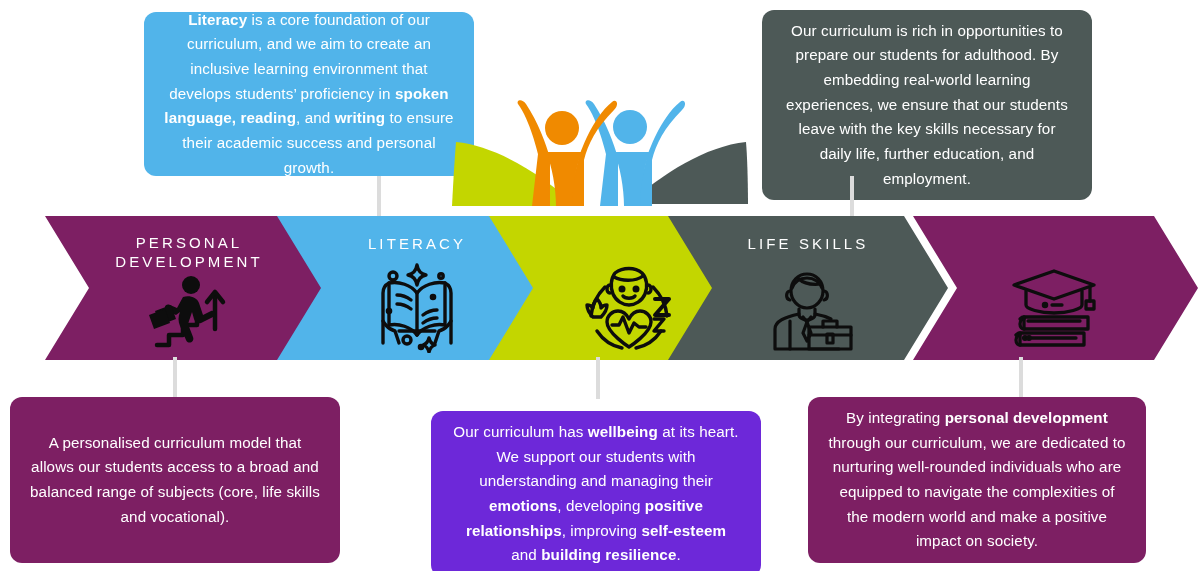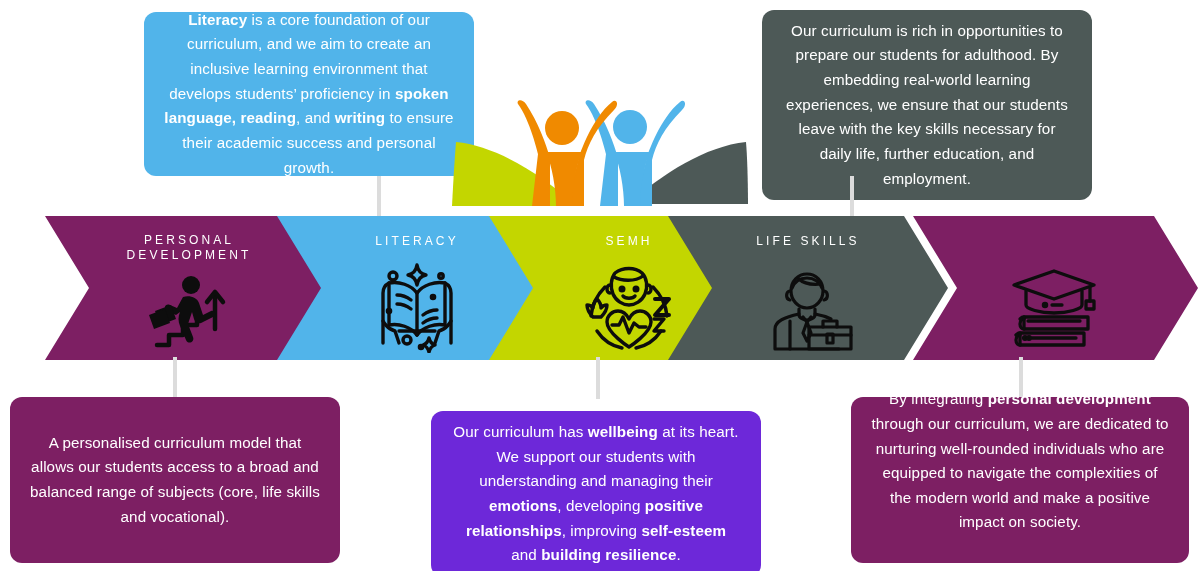--- a/index.html
+++ b/index.html
@@ -33,21 +33,21 @@
     padding: 28px 20px;
     letter-spacing: 0.1px;
   }
   .callout p { margin: 0; }
   .callout b { font-weight: bold; }
 
   .c-literacy   { left: 144px; top: 12px;  width: 330px; height: 164px; background: #51B4EA; }
   .c-lifeskills { left: 762px; top: 10px;  width: 330px; height: 190px; background: #4D5957; }
   .c-personal   { left: 10px;  top: 397px; width: 330px; height: 166px; background: #7D1F63; }
   .c-semh       { left: 431px; top: 397px; width: 330px; height: 166px; background: #6d28d9; margin-top: 14px; }
-  .c-academic   { left: 851px; top: 397px; width: 338px; height: 166px; background: #7D1F63; align-items: flex-end; }
+  .c-academic   { left: 808px; top: 397px; width: 338px; height: 166px; background: #7D1F63; }
 
   
   .connector {
     position: absolute;
     width: 4px;
     background: #DCDCDC;
   }
   .conn-lit   { left: 377px; top: 176px; height: 42px; }
   .conn-life  { left: 850px; top: 176px; height: 42px; }
   .conn-pers  { left: 173px; top: 357px; height: 42px; }
@@ -80,21 +80,21 @@
     position: absolute;
     inset: 0;
   }
   .chev-label {
     position: absolute;
     top: 18px;
     left: 0;
     right: 0;
     text-align: center;
     color: #ffffff;
-    font-size: 12px;
+    font-size: 15px;
     letter-spacing: 3.1px;
     line-height: 1.28;
     font-weight: normal;
     pointer-events: none;
   }
   .chev-label.two-line { top: 17px; }
   .chev-icon {
     position: absolute;
     bottom: 7px;
     left: 0;
@@ -212,21 +212,20 @@
             <circle cx="52" cy="88" r="1.6" fill="#0D0D0D"></circle>
           </g>
         </svg>
       </div>
     </div>
 
     <div class="chev ch3">
       <svg class="chev-shape" viewBox="0 0 280 144" preserveAspectRatio="none">
         <polygon points="0,0 236,0 280,72 236,144 0,144 44,72" fill="#C3D600"></polygon>
       </svg>
-      <div class="chev-label">SEMH</div>
       <div class="chev-icon">
         <svg width="100" height="92" viewBox="0 0 100 92" xmlns="http://www.w3.org/2000/svg">
           <g fill="none" stroke="#0D0D0D" stroke-width="3.4" stroke-linecap="round" stroke-linejoin="round">
             <path d="M26 26 C18 34 13 44 12 55"></path>
             <path d="M74 26 C82 34 87 44 88 55"></path>
             <path d="M18 70 C24 79 33 85 43 87"></path>
             <path d="M82 70 C76 79 67 85 57 87"></path>
 
             <path d="M36 12 C44 6 56 6 63 12 C68 17 69 26 66 33 C63 40 56 44 50 44 C44 44 37 40 34 33 C31 26 32 17 36 12 Z"></path>
             <path d="M35 16 C42 20 56 21 64 15"></path>

